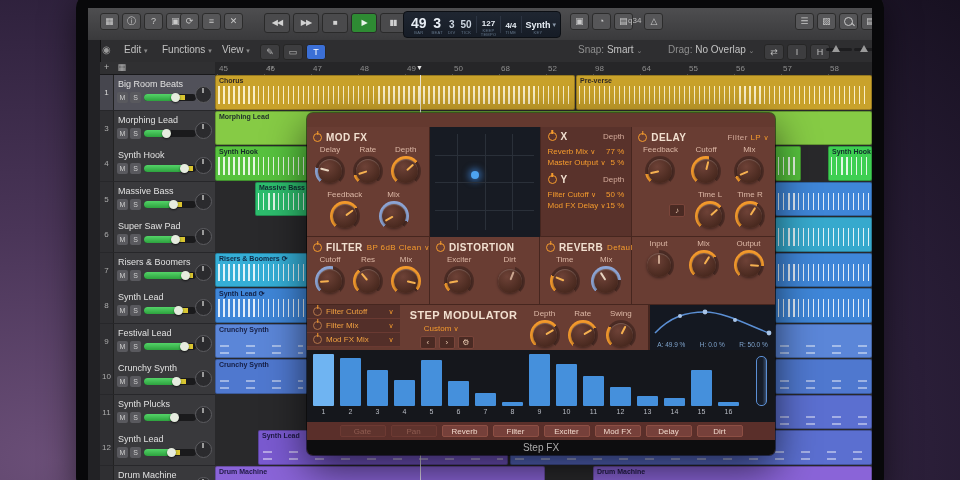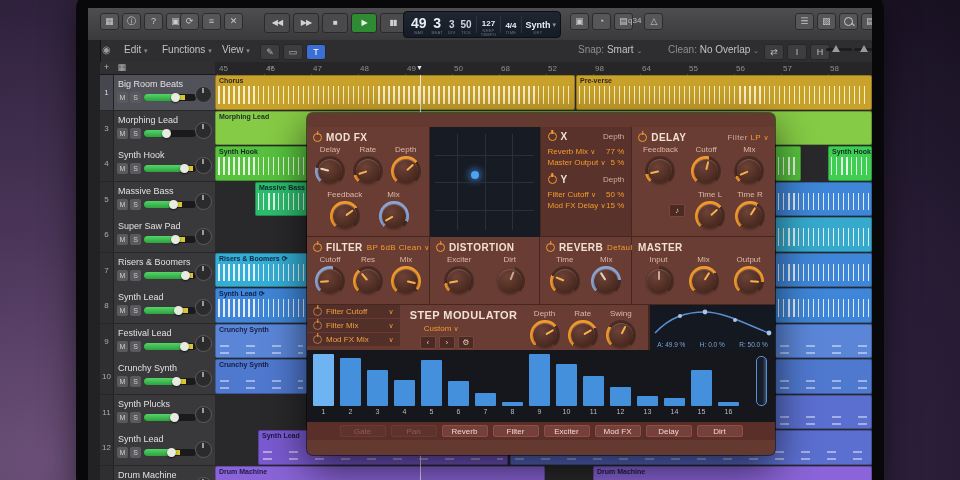--- a/index.html
+++ b/index.html
@@ -219,21 +219,21 @@
     </div>
 
     <div class="tb2">
       <span class="mi" style="left:14px;color:#9a9a9a">◉</span>
       <span class="mi" style="left:36px"><span>Edit</span> <span class="chev">▾</span></span>
       <span class="mi" style="left:74px"><span>Functions</span> <span class="chev">▾</span></span>
       <span class="mi" style="left:134px"><span>View</span> <span class="chev">▾</span></span>
       <span class="mi" style="left:172px" id="tb2tools"><div class="tool" style="margin-right: 3px; display: inline-block;">✎</div><div class="tool" style="margin-right: 3px; display: inline-block;">▭</div><div class="tool blue" style="margin-right: 3px; display: inline-block;">T</div></span>
       <span class="mi" style="left:490px"><span class="lbl">Snap:</span>
         <span> <span>Smart</span> <span class="chev">⌄</span></span></span>
-      <span class="mi" style="left:580px"><span class="lbl">Clean:</span>
+      <span class="mi" style="left:580px"><span class="lbl">Drag:</span>
         <span> <span>No Overlap</span> <span class="chev">⌄</span></span></span>
       <span class="mi" style="left:676px" id="tb2right"><div class="tool" style="margin-right: 3px; display: inline-block;">⇄</div><div class="tool" style="margin-right: 3px; display: inline-block;">I</div><div class="tool" style="margin-right: 3px; display: inline-block;">H</div></span>
       <span class="mi" style="left:738px"><span class="slider"><i></i></span></span>
       <span class="mi" style="left:766px"><span class="slider"><i></i></span></span>
     </div>
 
     <div class="leftstrip"></div>
     <div class="hdrcell">
       <span>+</span>
       <span style="margin-left:6px">▦</span>
@@ -700,23 +700,20 @@
                 <div class="klab">Mix</div>
                 <div class="knob" style="--fill: 221.4deg; --ang: 327.6deg; --arc: #8ea6d6; --pc: #e8d5c0;">
                   <div class="ring"></div>
                   <div class="body"></div>
                   <div class="ptr"></div>
                 </div>
               </div>
             </div>
         </div>
         <div class="panel" style="width:143px;border-right:none">
-          <div class="phead">
-              <span>MASTER</span>
-            </div>
           <div class="kwrap" id="mastk">
               <div class="kcell">
                 <div class="klab">Input</div>
                 <div class="knob" style="--fill: 135deg; --ang: 360deg; --arc: transparent; --pc: #caa58f;">
                   <div class="ring"></div>
                   <div class="body"></div>
                   <div class="ptr"></div>
                 </div>
               </div>
               <div class="kcell">
@@ -853,16 +850,17 @@
       <div class="tabsrow" id="tabs">
           <div class="tab dim">Gate</div>
           <div class="tab dim">Pan</div>
           <div class="tab">Reverb</div>
           <div class="tab">Filter</div>
           <div class="tab">Exciter</div>
           <div class="tab">Mod FX</div>
           <div class="tab">Delay</div>
           <div class="tab">Dirt</div>
         </div>
+      <div class="pfoot">Step FX</div>
     </div>
 
   </div>
 </div>
 
 </body></html>

